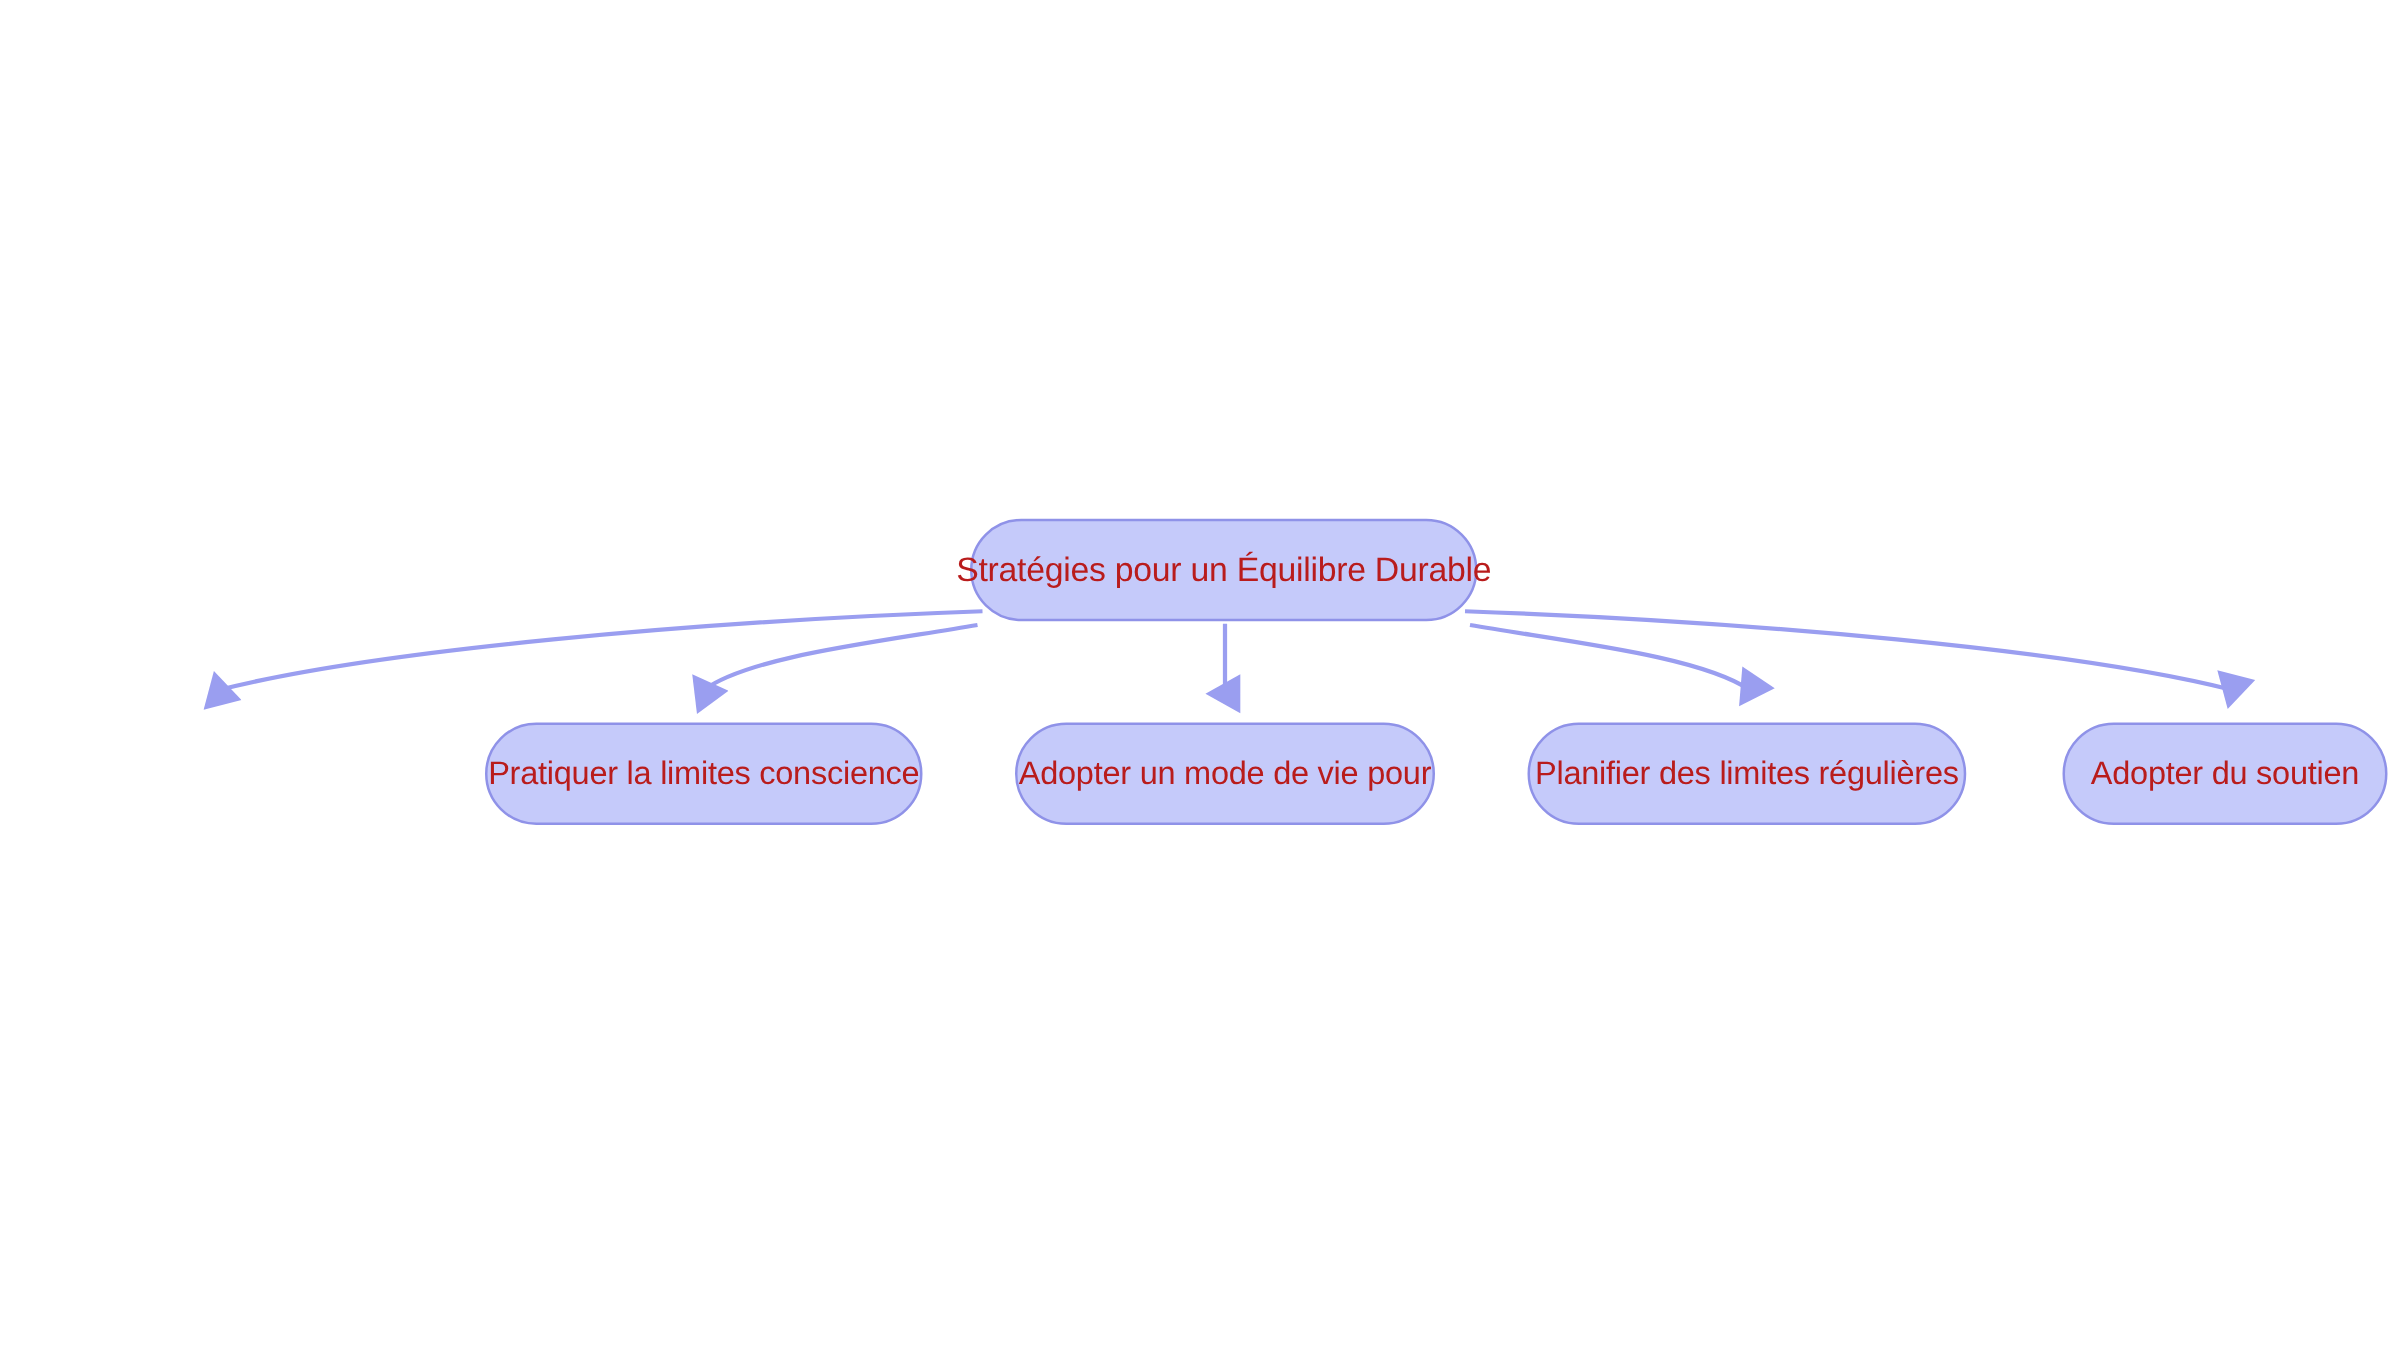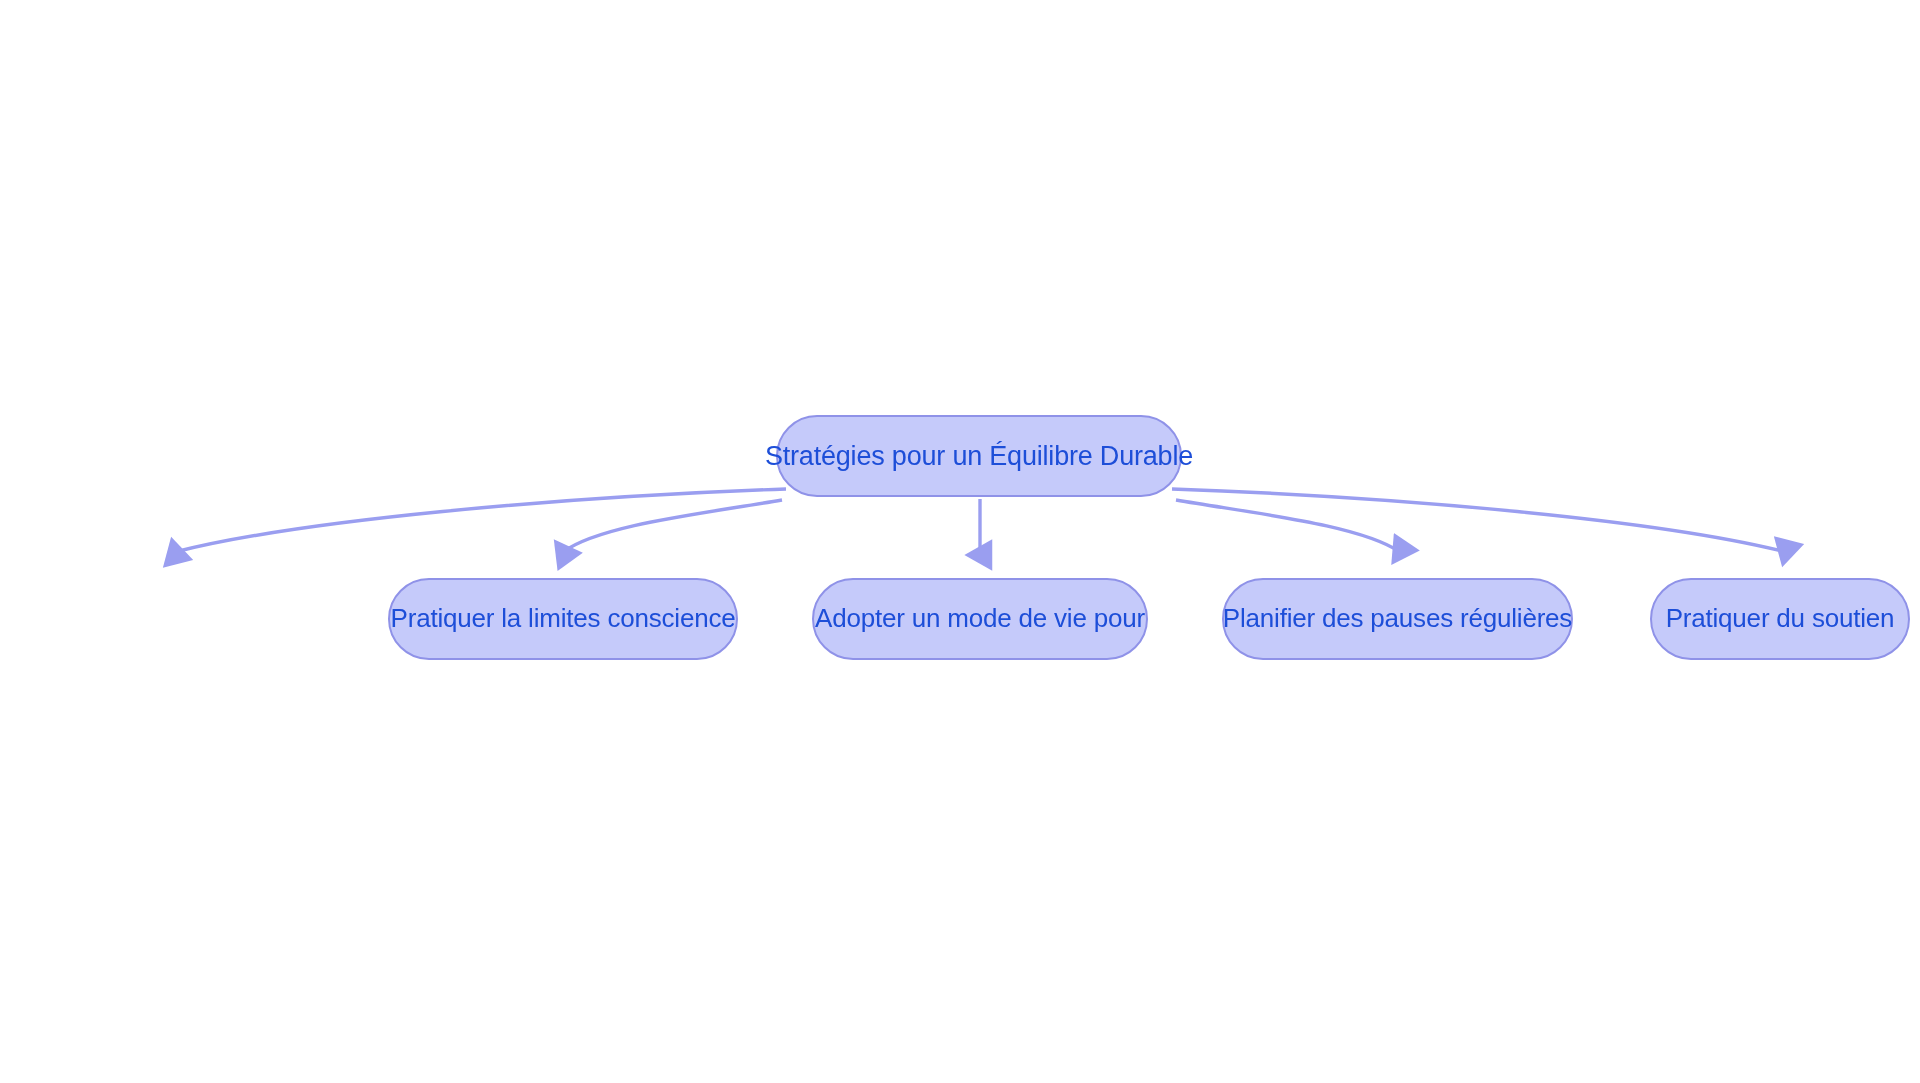--- a/index.html
+++ b/index.html
@@ -32,21 +32,21 @@
   }
   .node {
     position: absolute;
     box-sizing: border-box;
     display: flex;
     align-items: center;
     justify-content: center;
     border-radius: 999px;
     border: 2px solid #8f92e8;
     background: #c5cafa;
-    color: #1d4ed8;
+    color: #b91c1c;
     font-size: 26px;
     font-weight: 400;
     letter-spacing: -0.2px;
     line-height: 1.2;
     white-space: nowrap;
     text-align: center;
     user-select: none;
   }
   .node-label {
     display: block;
@@ -86,20 +86,20 @@
 
   <div class="node" style="left:388px; top:578px; width:350px; height:82px;">
     <span class="node-label">Pratiquer la limites conscience</span>
   </div>
 
   <div class="node" style="left:812px; top:578px; width:336px; height:82px;">
     <span class="node-label">Adopter un mode de vie pour</span>
   </div>
 
   <div class="node" style="left:1222px; top:578px; width:351px; height:82px;">
-    <span class="node-label">Planifier des pauses régulières</span>
+    <span class="node-label">Planifier des limites régulières</span>
   </div>
 
   <div class="node" style="left:1650px; top:578px; width:260px; height:82px;">
-    <span class="node-label">Pratiquer du soutien</span>
+    <span class="node-label">Adopter du soutien</span>
   </div>
 
 </div>
 
 </body></html>

